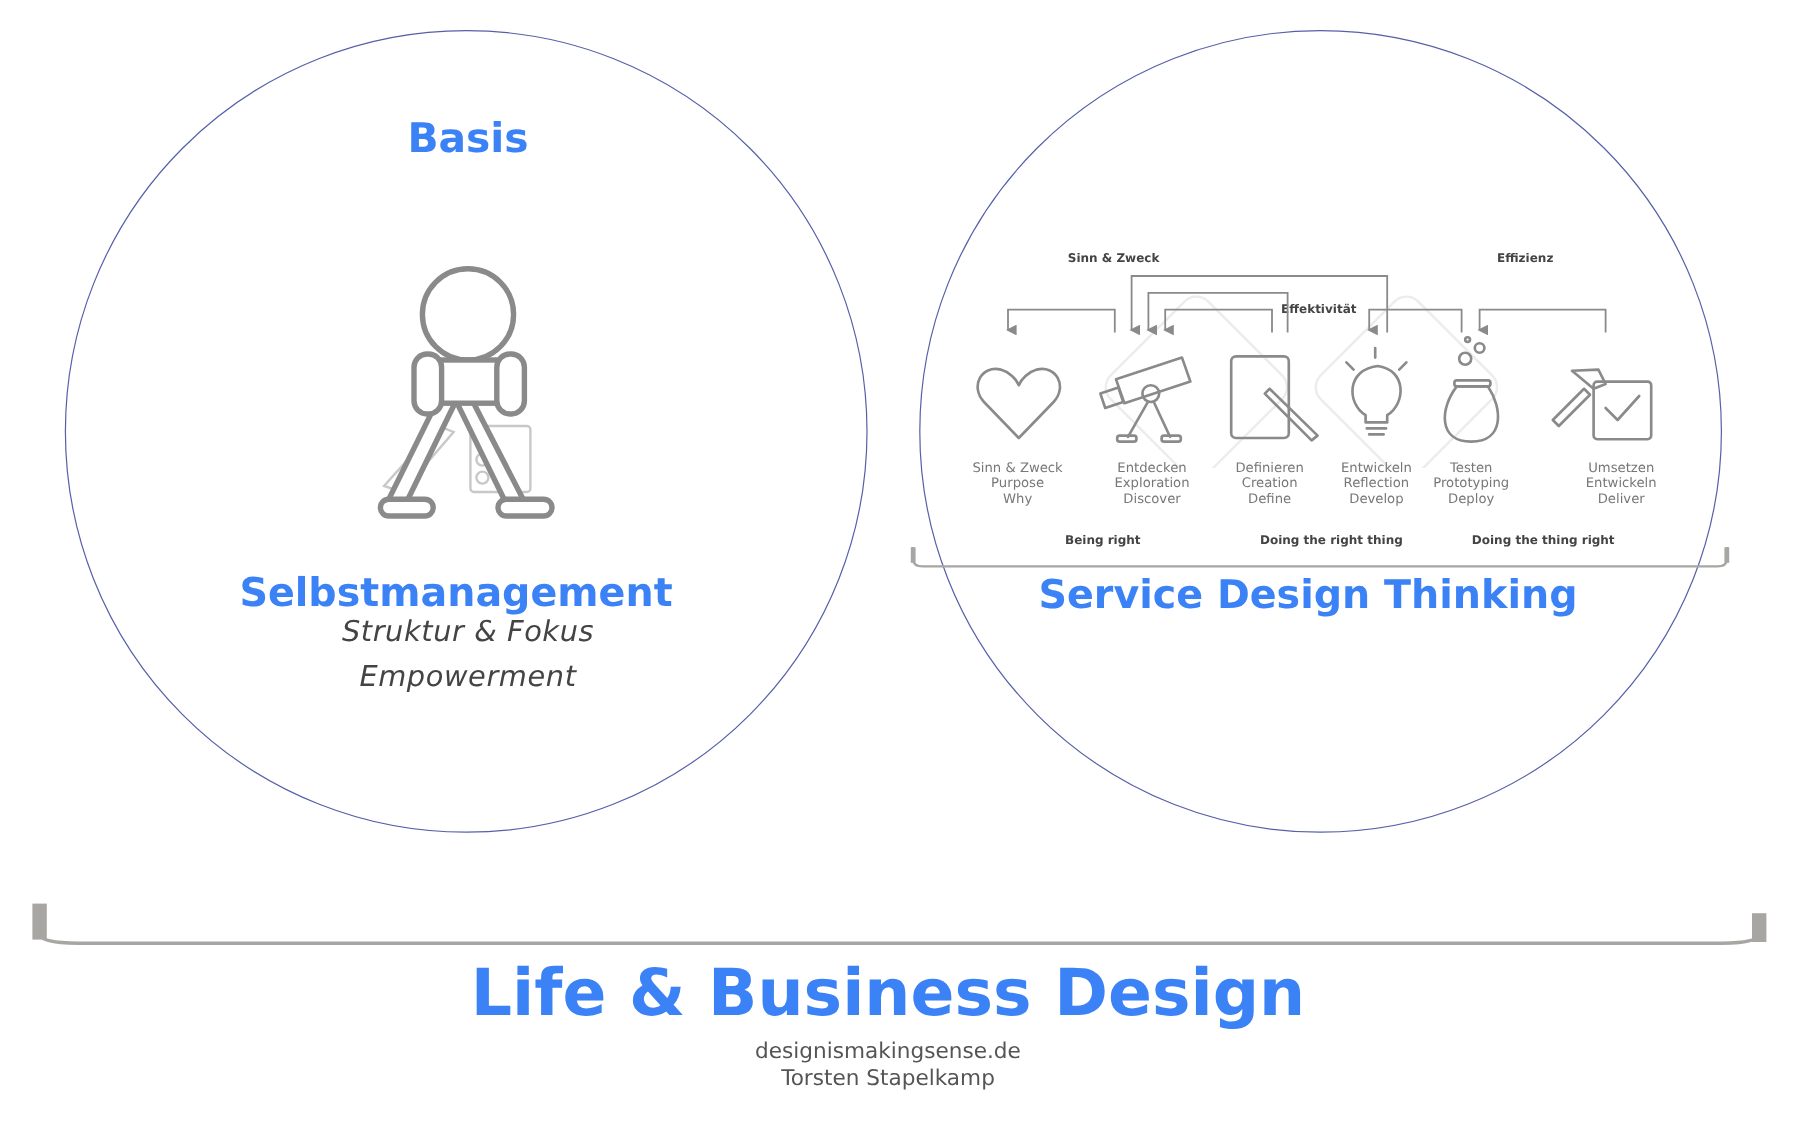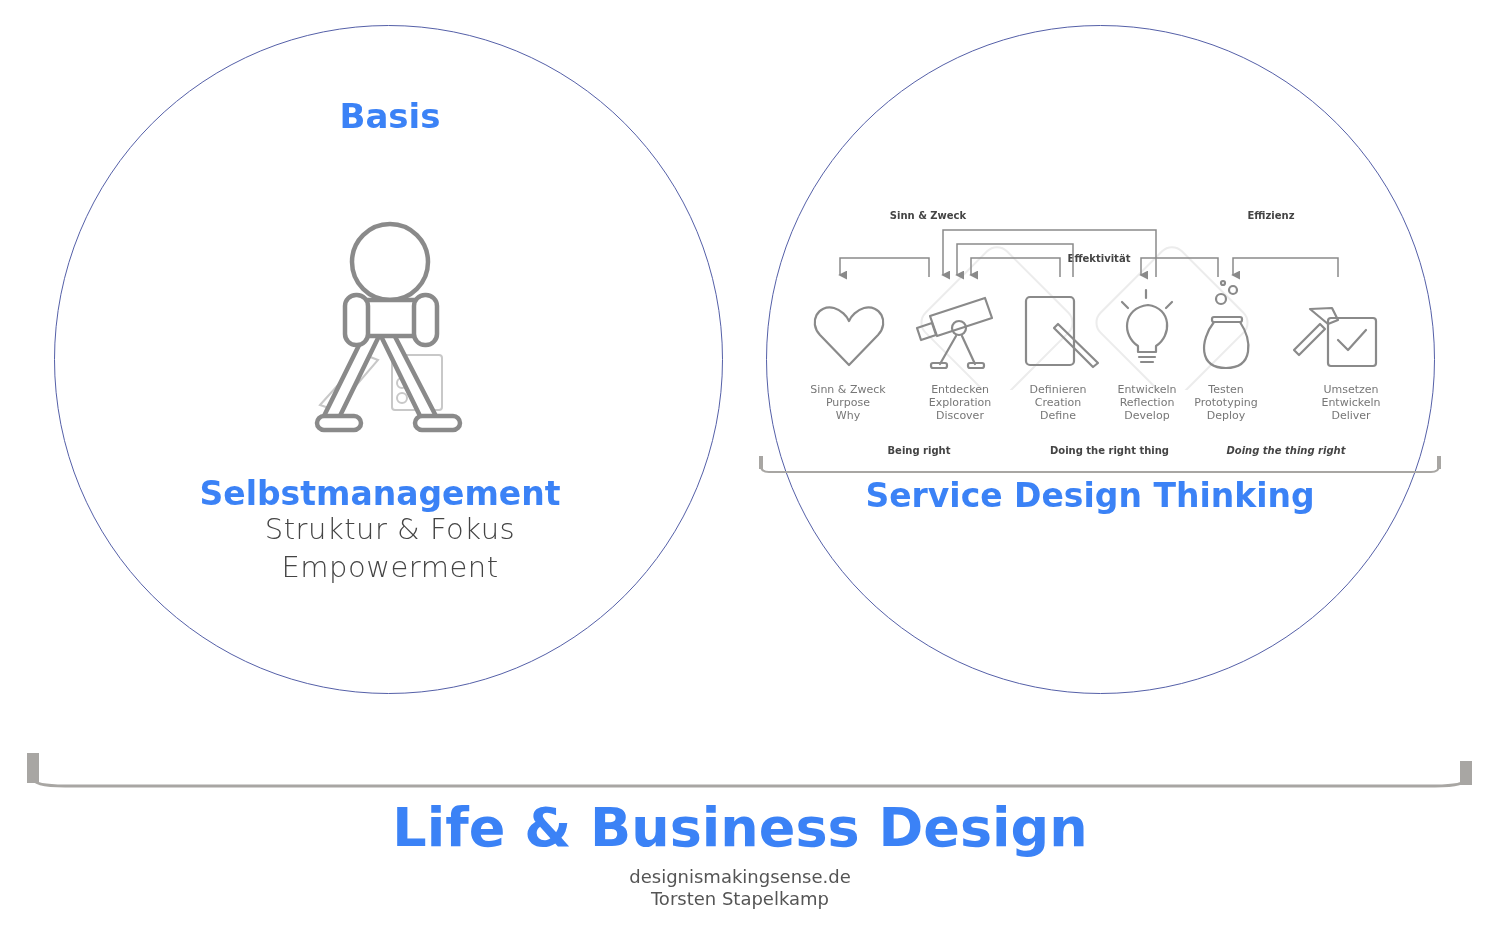--- a/index.html
+++ b/index.html
@@ -2,21 +2,21 @@
 <html><head>
 <meta charset="utf-8">
 <style>
   html, body { margin:0; padding:0; background:#ffffff; }
   body { width:1500px; height:938px; position:relative; overflow:hidden; font-family:"DejaVu Sans", sans-serif; }
   .abs { position:absolute; }
   .circle { position:absolute; border:1.3px solid #5560a8; border-radius:50%; box-sizing:border-box; }
   .navy { color:#3b82f6; font-weight:bold; }
   .title-basis { left:290px; top:96px; width:200px; text-align:center; font-size:34px; }
   .title-selbst { left:180px; top:474px; width:400px; text-align:center; font-size:33px; }
-  .sub-selbst { left:180px; width:420px; text-align:center; font-size:29px; color:#444; font-weight:300; font-family:"DejaVu Sans", sans-serif; letter-spacing:0.5px; }
+  .sub-selbst { left:180px; width:420px; text-align:center; font-size:24px; color:#444; font-weight:300; font-family:"DejaVu Sans", sans-serif; letter-spacing:0.5px;font-style:italic; }
   .title-sdt { left:830px; top:476px; width:520px; text-align:center; font-size:33px; }
   .title-lbd { left:380px; top:796px; width:720px; text-align:center; font-size:54px; letter-spacing:0px; }
   .footer-line { left:500px; width:480px; text-align:center; font-size:18px; color:#555; }
   .step-label { position:absolute; width:110px; text-align:center; font-size:11px; line-height:13px; color:#777; }
   .group-label { position:absolute; font-size:10px; font-weight:bold; color:#444; text-align:center; }
   .bottom-label { position:absolute; font-size:10px; font-weight:bold; color:#444; text-align:center; }
 </style>
 </head>
 <body>
 
@@ -144,21 +144,21 @@
   <div>Deploy</div>
 </div>
 <div class="step-label" style="left:1296px; top:383px;">
   <div>Umsetzen</div>
   <div>Entwickeln</div>
   <div>Deliver</div>
 </div>
 
 <div class="bottom-label" style="left:859px; top:445px; width:120px;">Being right</div>
 <div class="bottom-label" style="left:1029px; top:445px; width:140px;text-align:right;">Doing the right thing</div>
-<div class="bottom-label" style="left:1216px; top:445px; width:140px;font-style:italic;">Doing the thing right</div>
+<div class="bottom-label" style="left:1216px; top:445px; width:140px;">Doing the thing right</div>
 
 <svg class="abs" style="left:755px; top:452px;" width="690" height="24" viewBox="0 0 690 24">
   <path d="M6 4 L6 14 Q6 20 14 20 L676 20 Q684 20 684 14 L684 4" fill="none" stroke="#a8a6a3" stroke-width="2"></path>
   <rect x="4" y="4" width="4" height="13" fill="#a8a6a3"></rect>
   <rect x="682" y="4" width="4" height="13" fill="#a8a6a3"></rect>
 </svg>
 
 <div class="abs navy title-sdt">Service Design Thinking</div>
 
 <svg class="abs" style="left:20px; top:748px;" width="1460" height="44" viewBox="0 0 1460 44">

